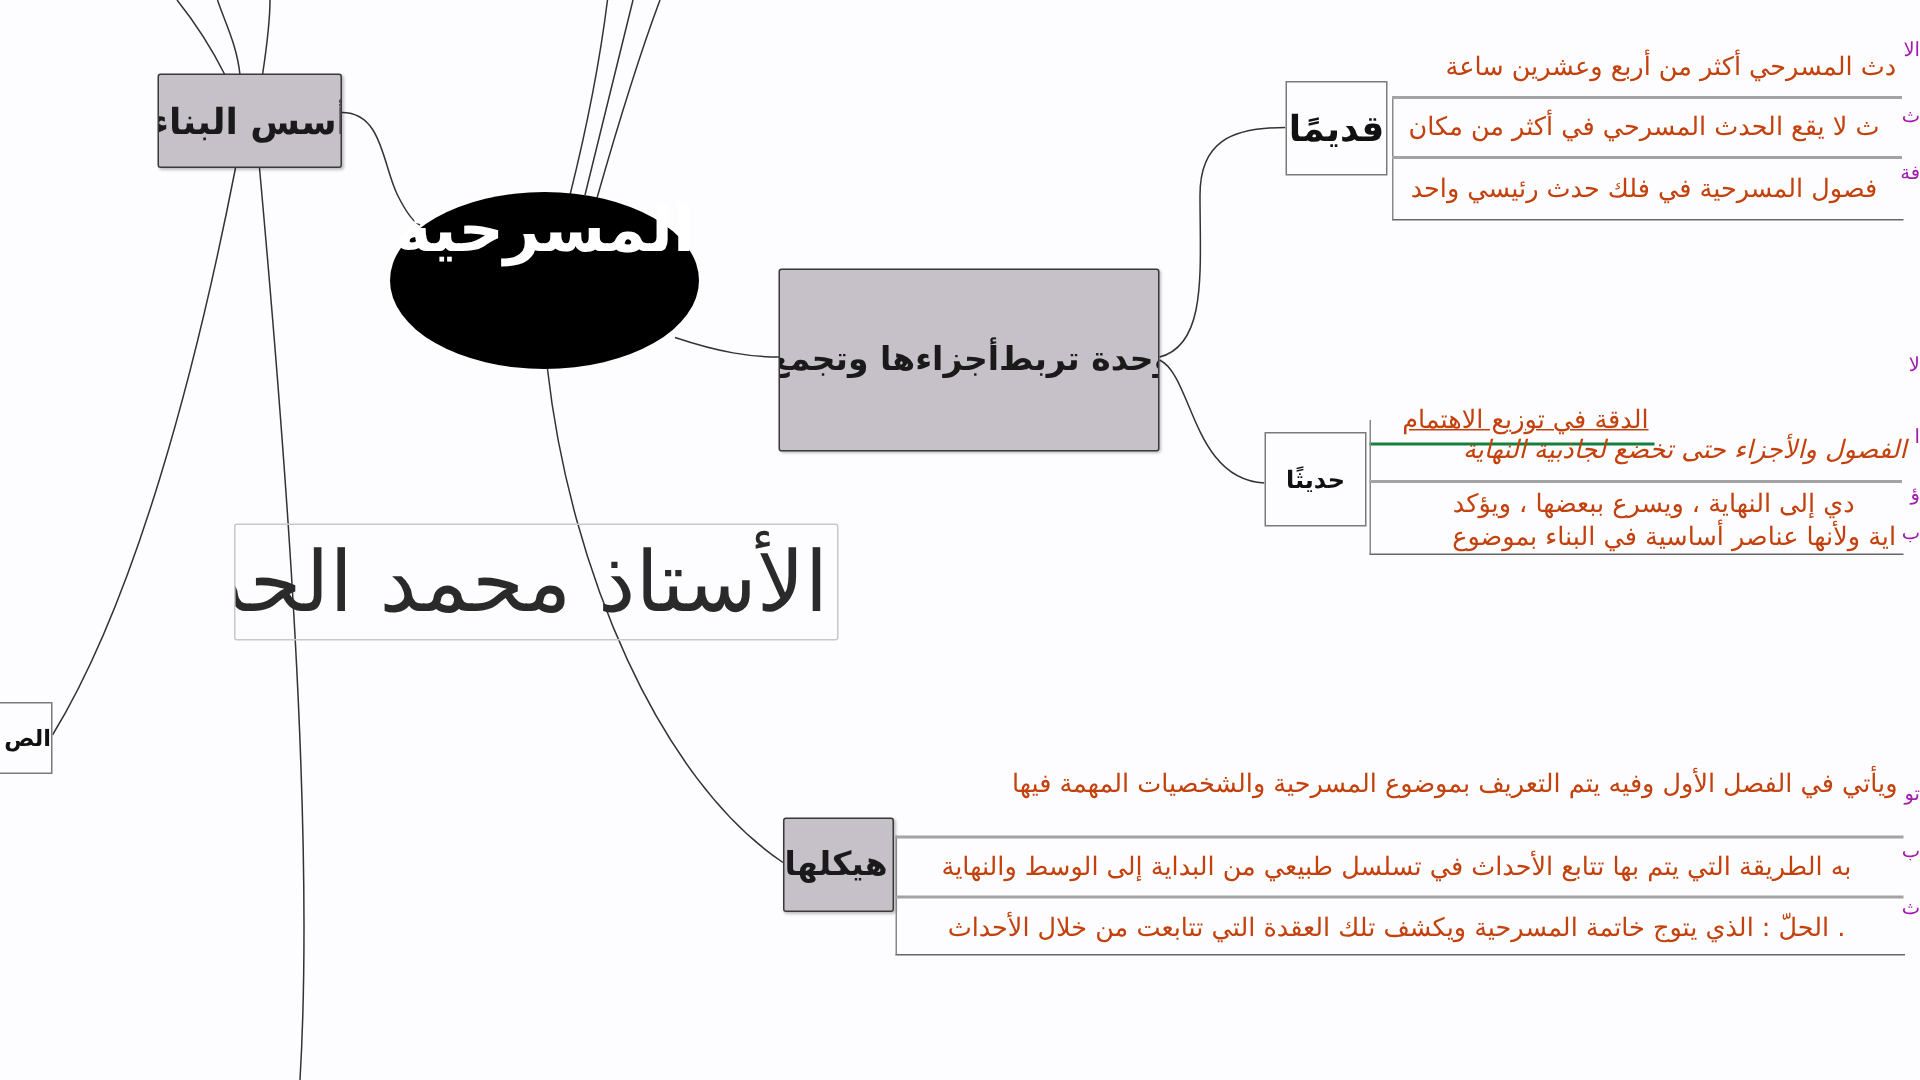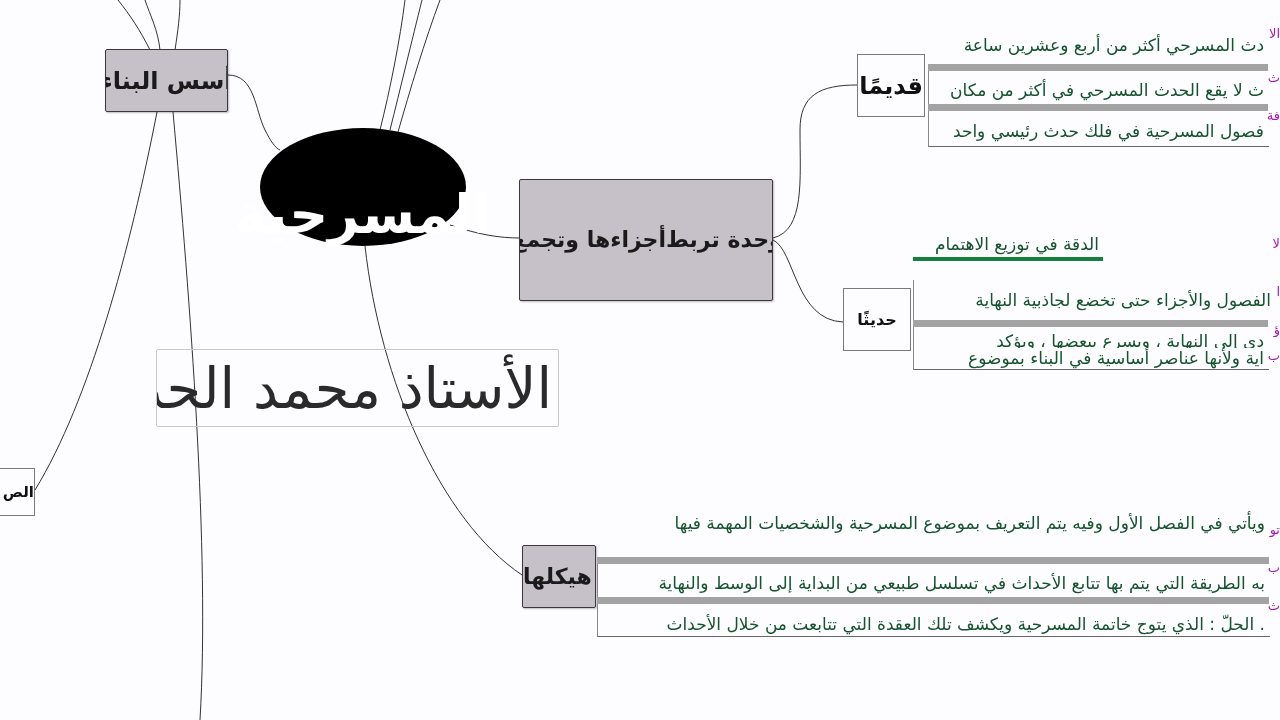--- a/index.html
+++ b/index.html
@@ -5,23 +5,23 @@
   html, body { margin:0; padding:0; }
   body {
     width:1280px; height:720px; overflow:hidden; position:relative;
     background:#fdfcfe;
     font-family:"DejaVu Sans", sans-serif;
   }
   svg.links { position:absolute; left:0; top:0; width:1280px; height:720px; pointer-events:none; }
   .node { position:absolute; box-sizing:border-box; direction:rtl; display:flex; align-items:center; justify-content:center; text-align:center; white-space:nowrap; overflow:hidden; }
   .grey { background:#c6c1c9; border:1.5px solid #3a3a3a; border-radius:2px; color:#1a1a1a; font-weight:bold; box-shadow:1px 1px 2px rgba(0,0,0,0.25); }
   .white { background:#fdfcfe; border:1px solid #7a7a7a; color:#111; font-weight:bold; }
-  .center-ellipse { position:absolute; left:260px; top:128px; width:206px; height:118px; background:#000; border-radius:50%; display:flex; align-items:flex-end; justify-content:center; color:#fff; font-weight:bold; font-size:54px; direction:rtl; }
-  .leaf { position:absolute; box-sizing:border-box; direction:rtl; white-space:nowrap; overflow:hidden; font-family:"DejaVu Sans", sans-serif; font-size:17px; color:#14532d; text-align:right; padding-right:4px; }
-  .leaf.bordered { border-top:7px solid #a3a3a3; }
+  .center-ellipse { position:absolute; left:260px; top:128px; width:206px; height:118px; background:#000; border-radius:50%; display:flex; align-items:flex-start; justify-content:center; color:#fff; font-weight:bold; font-size:42px; direction:rtl; }
+  .leaf { position:absolute; box-sizing:border-box; direction:rtl; white-space:nowrap; overflow:hidden; font-family:"DejaVu Sans", sans-serif; font-size:17px; color:#c2410c; text-align:right; padding-right:4px; }
+  .leaf.bordered { border-top:2px solid #a3a3a3;text-align:center; }
   .leaf-group { position:absolute; border-left:1px solid #888; border-bottom:1px solid #666; }
   .frag { position:absolute; right:0; font-size:13px; color:#a21caf; width:14px; overflow:hidden; direction:rtl; }
   .watermark { position:absolute; left:156px; top:349px; width:403px; height:78px; box-sizing:border-box; border:1px solid #c8c8c8; border-radius:2px; direction:rtl; font-size:56px; color:#2a2a2a; display:flex; align-items:center; justify-content:flex-start; padding-right:6px; overflow:hidden; white-space:nowrap; font-family:"DejaVu Sans", sans-serif; }
 </style>
 </head>
 <body>
 
 <svg class="links" viewBox="0 0 1280 720">
   <g fill="none" stroke="#333" stroke-width="1">
 
@@ -81,25 +81,25 @@
   <span>ث لا يقع الحدث المسرحي في أكثر من مكان</span>
 </div>
 <div class="leaf bordered" style="left:928px; top:104px; width:340px; height:42px; line-height:40px;">
   <span>فصول المسرحية في فلك حدث رئيسي واحد</span>
 </div>
 
 <div class="node white" style="left:843px; top:288px; width:68px; height:63px; font-size:16px;">
   <span>حديثًا</span>
 </div>
 
-<div class="leaf" style="left:913px; top:228px; width:190px; height:33px; line-height:33px; border-bottom:4px solid #15803d;">
+<div class="leaf" style="left:913px; top:264px; width:190px; height:33px; line-height:33px; border-bottom:2px solid #15803d;text-decoration:underline;">
   <span>الدقة في توزيع الاهتمام</span>
 </div>
 <div class="leaf-group" style="left:913px; top:280px; width:355px; height:89px;"></div>
-<div class="leaf" style="left:920px; top:282px; width:355px; height:36px; line-height:36px;">
+<div class="leaf" style="left:920px; top:282px; width:355px; height:36px; line-height:36px;font-style:italic;">
   <span>الفصول والأجزاء حتى تخضع لجاذبية النهاية</span>
 </div>
 <div class="leaf bordered" style="left:913px; top:320px; width:355px; height:28px; line-height:28px;padding-left:28px;">
   <span>دي إلى النهاية ، ويسرع ببعضها ، ويؤكد</span>
 </div>
 <div class="leaf" style="left:913px; top:345px; width:355px; height:26px; line-height:26px;">
   <span>اية ولأنها عناصر أساسية في البناء بموضوع</span>
 </div>
 
 <div class="leaf-group" style="left:597px; top:557px; width:672px; height:79px;"></div>

